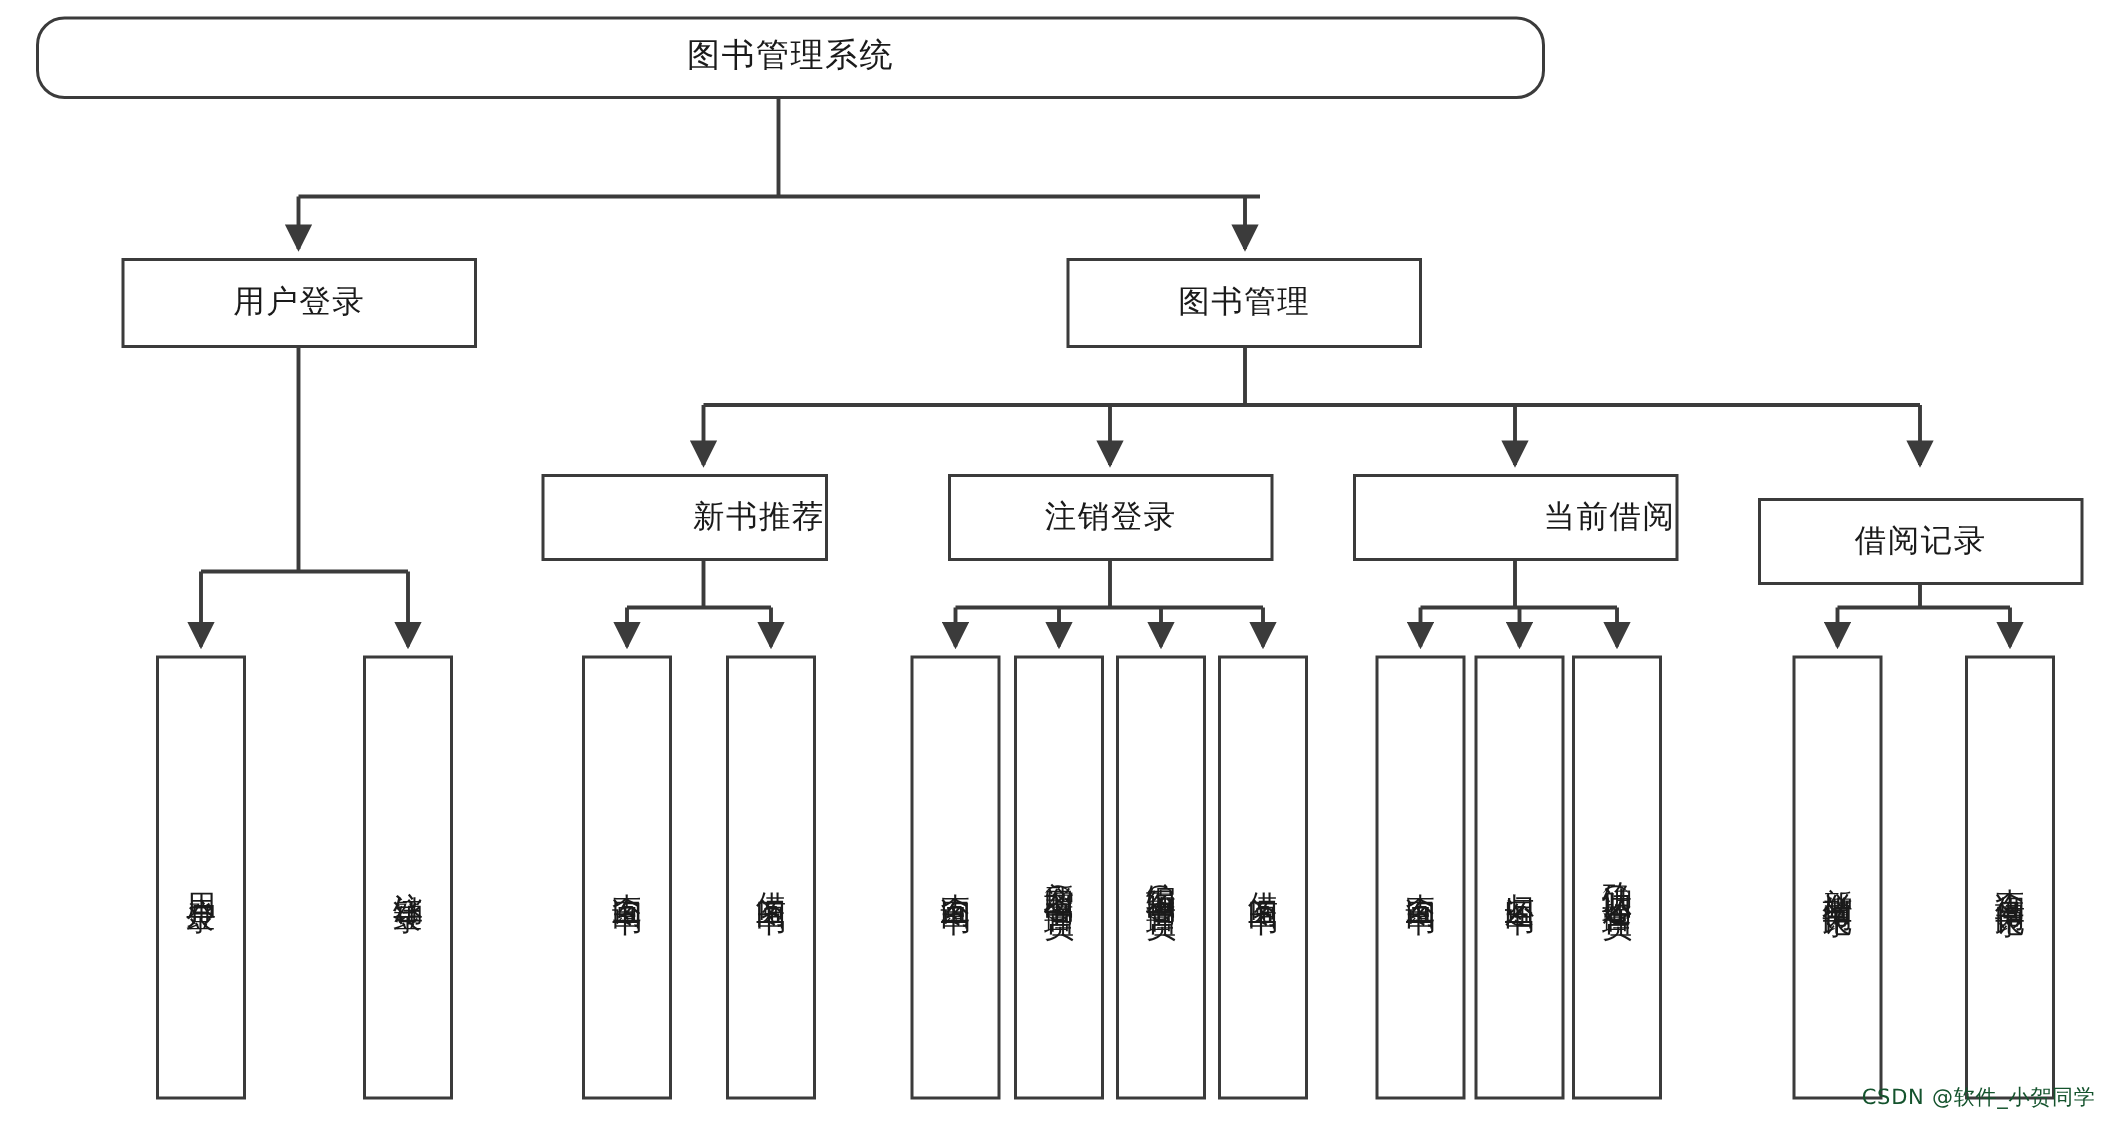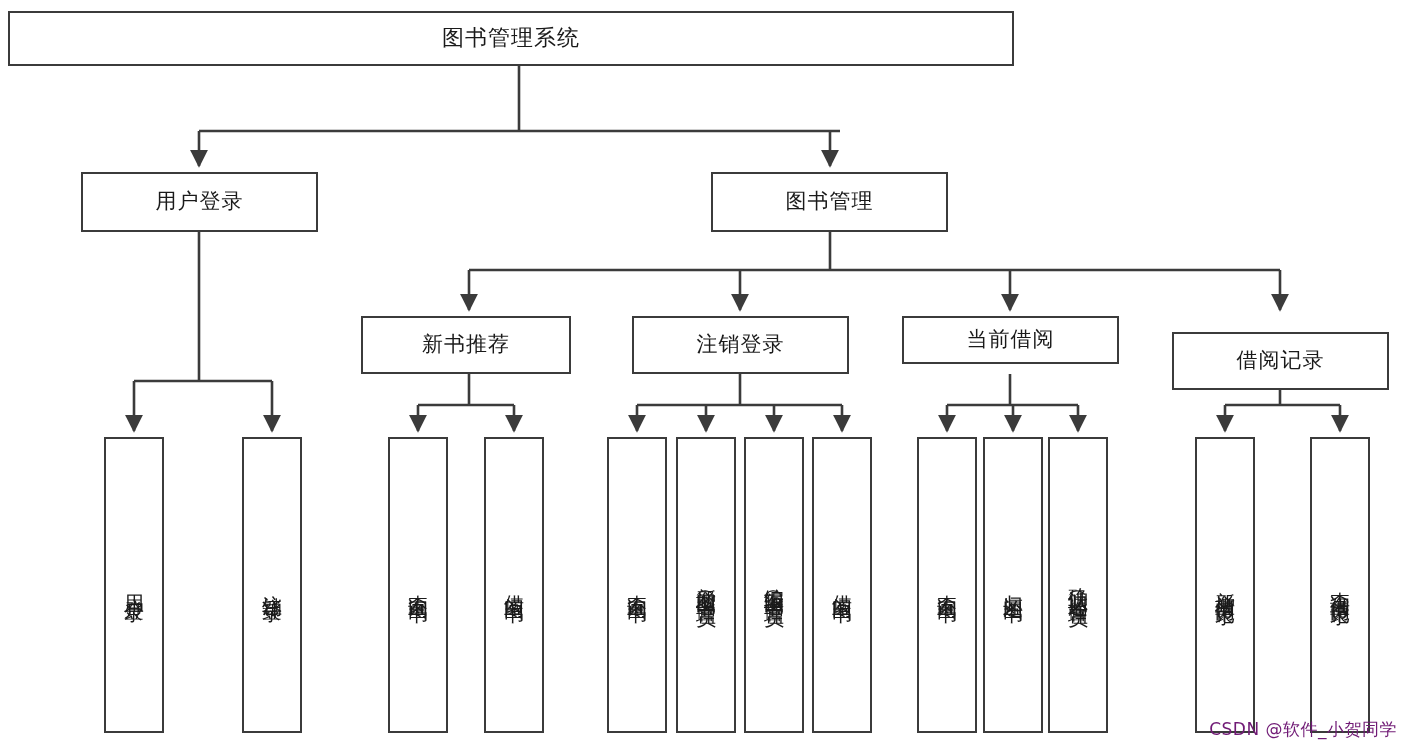--- a/index.html
+++ b/index.html
@@ -59,22 +59,22 @@
   }
   .node-v span {
     writing-mode: vertical-rl;
     text-orientation: upright;
     display: block;
   }
   .watermark {
     position: absolute;
     right: 8px;
     bottom: 6px;
-    font-size: 17px;
-    color: #701a75;
+    font-size: 14px;
+    color: #14532d;
     white-space: nowrap;
     z-index: 3;
     letter-spacing: 0.5px;
   }
 </style>
 </head>
 <body>
 
 <div id="canvas">
 
@@ -121,38 +121,38 @@
       <path d="M 1013 405 L 1013 431" marker-end="url(#arrow)"></path>
       <path d="M 1078 405 L 1078 431" marker-end="url(#arrow)"></path>
 
       <path d="M 1280 374 L 1280 405"></path>
       <path d="M 1225 405 L 1340 405"></path>
       <path d="M 1225 405 L 1225 431" marker-end="url(#arrow)"></path>
       <path d="M 1340 405 L 1340 431" marker-end="url(#arrow)"></path>
     </g>
   </svg>
 
-  <div class="node node-h node-title" style="left: 8px; top: 11px; width: 1006px; height: 55px;">
+  <div class="node node-h node-title" style="left: 24px; top: 11px; width: 1006px; height: 55px; border-radius: 19px;">
     <span>图书管理系统</span>
   </div>
 
   <div class="node node-h" style="left: 81px; top: 172px; width: 237px; height: 60px;">
     <span>用户登录</span>
   </div>
   <div class="node node-h" style="left: 711px; top: 172px; width: 237px; height: 60px;">
     <span>图书管理</span>
   </div>
 
-  <div class="node node-h" style="left: 361px; top: 316px; width: 210px; height: 58px;">
+  <div class="node node-h" style="left: 361px; top: 316px; width: 191px; height: 58px; justify-content: flex-end;">
     <span>新书推荐</span>
   </div>
   <div class="node node-h" style="left: 632px; top: 316px; width: 217px; height: 58px;">
     <span>注销登录</span>
   </div>
-  <div class="node node-h" style="left: 902px; top: 316px; width: 217px; height: 48px;">
+  <div class="node node-h" style="left: 902px; top: 316px; width: 217px; height: 58px; justify-content: flex-end;">
     <span>当前借阅</span>
   </div>
   <div class="node node-h" style="left: 1172px; top: 332px; width: 217px; height: 58px;">
     <span>借阅记录</span>
   </div>
 
   <div class="node node-v" style="left: 104px; top: 437px; width: 60px; height: 296px;">
     <span>用户登录</span>
   </div>
   <div class="node node-v" style="left: 242px; top: 437px; width: 60px; height: 296px;">

